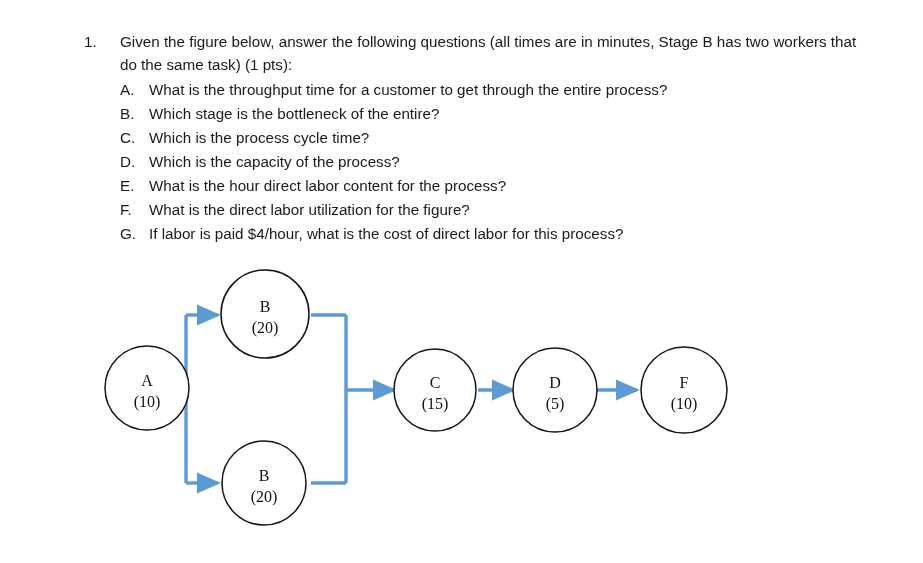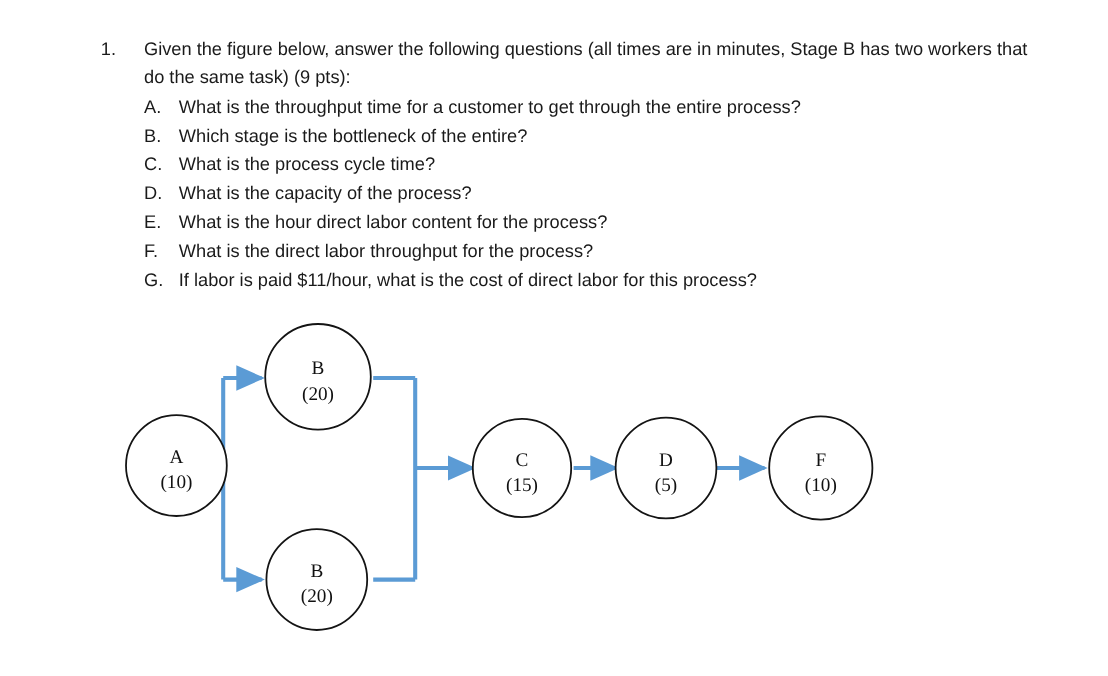--- a/index.html
+++ b/index.html
@@ -81,51 +81,51 @@
     stroke: #141414;
     stroke-width: 1.5;
   }
 </style>
 </head>
 <body>
 
 <div class="question-block">
   <div class="q-main">
     <span class="q-num">1.</span>
-    <span class="q-text">Given the figure below, answer the following questions (all times are in minutes, Stage B has two workers that do the same task) (9 pts):</span>
+    <span class="q-text">Given the figure below, answer the following questions (all times are in minutes, Stage B has two workers that do the same task) (1 pts):</span>
   </div>
 
   <div class="sub-list">
     <div class="sub-item">
       <span class="sub-label">A.</span>
       <span class="sub-text">What is the throughput time for a customer to get through the entire process?</span>
     </div>
     <div class="sub-item">
       <span class="sub-label">B.</span>
       <span class="sub-text">Which stage is the bottleneck of the entire?</span>
     </div>
     <div class="sub-item">
       <span class="sub-label">C.</span>
-      <span class="sub-text">What is the process cycle time?</span>
+      <span class="sub-text">Which is the process cycle time?</span>
     </div>
     <div class="sub-item">
       <span class="sub-label">D.</span>
-      <span class="sub-text">What is the capacity of the process?</span>
+      <span class="sub-text">Which is the capacity of the process?</span>
     </div>
     <div class="sub-item">
       <span class="sub-label">E.</span>
       <span class="sub-text">What is the hour direct labor content for the process?</span>
     </div>
     <div class="sub-item">
       <span class="sub-label">F.</span>
-      <span class="sub-text">What is the direct labor throughput for the process?</span>
+      <span class="sub-text">What is the direct labor utilization for the figure?</span>
     </div>
     <div class="sub-item">
       <span class="sub-label">G.</span>
-      <span class="sub-text">If labor is paid $11/hour, what is the cost of direct labor for this process?</span>
+      <span class="sub-text">If labor is paid $4/hour, what is the cost of direct labor for this process?</span>
     </div>
   </div>
 </div>
 
 <div class="diagram">
   <svg width="923" height="300" viewBox="0 0 923 300" xmlns="http://www.w3.org/2000/svg">
     <defs>
       <marker id="arrowhead" markerWidth="7" markerHeight="7" refX="6.2" refY="3.5" orient="auto" markerUnits="strokeWidth">
         <polygon points="0,0.4 7,3.5 0,6.6" fill="#5B9BD5"></polygon>
       </marker>

